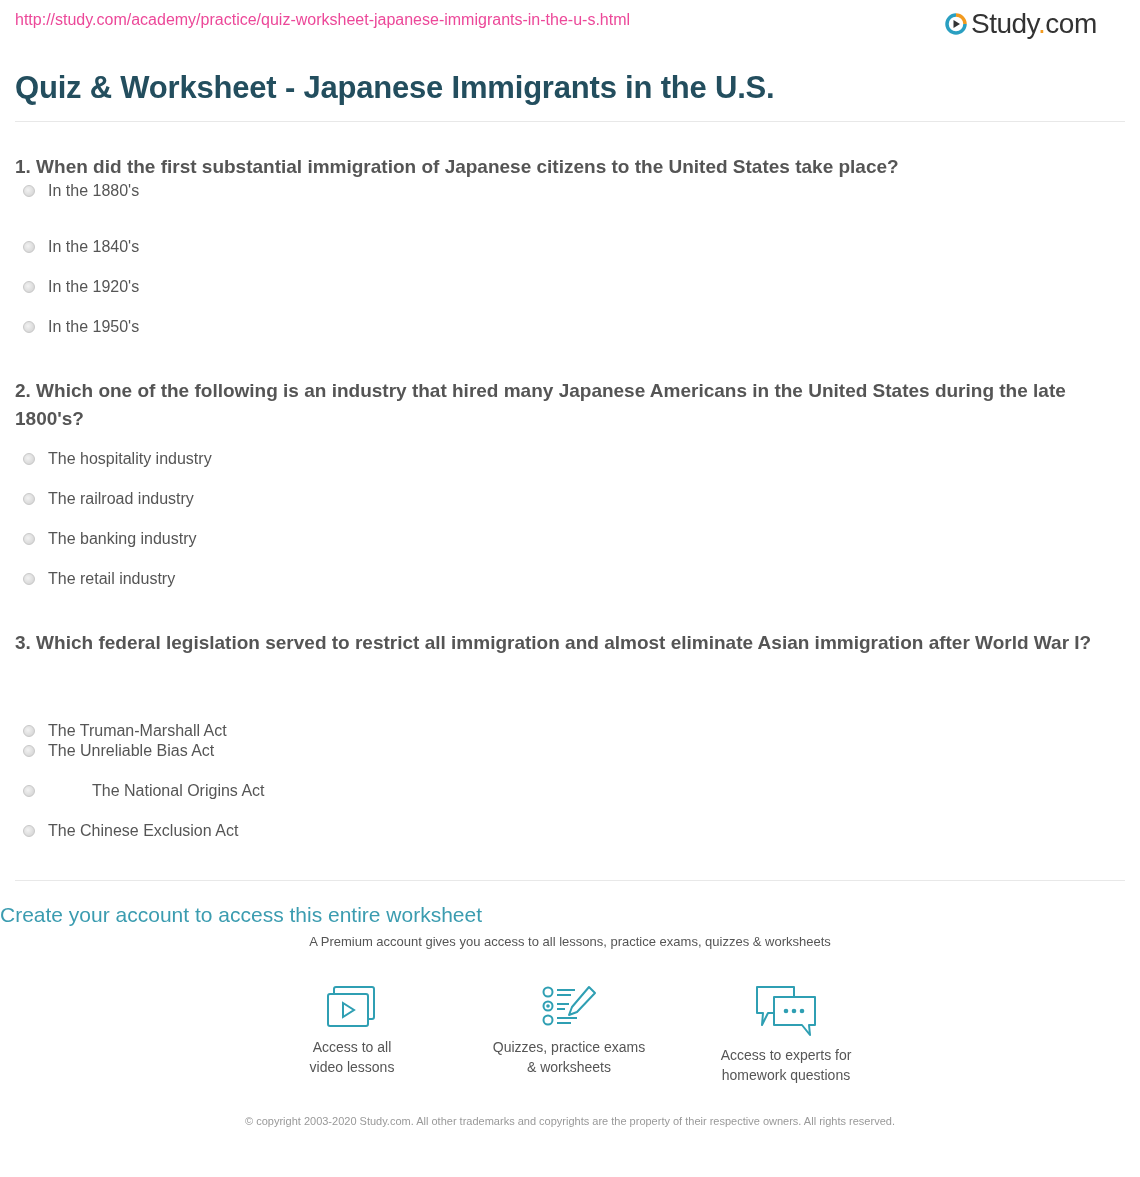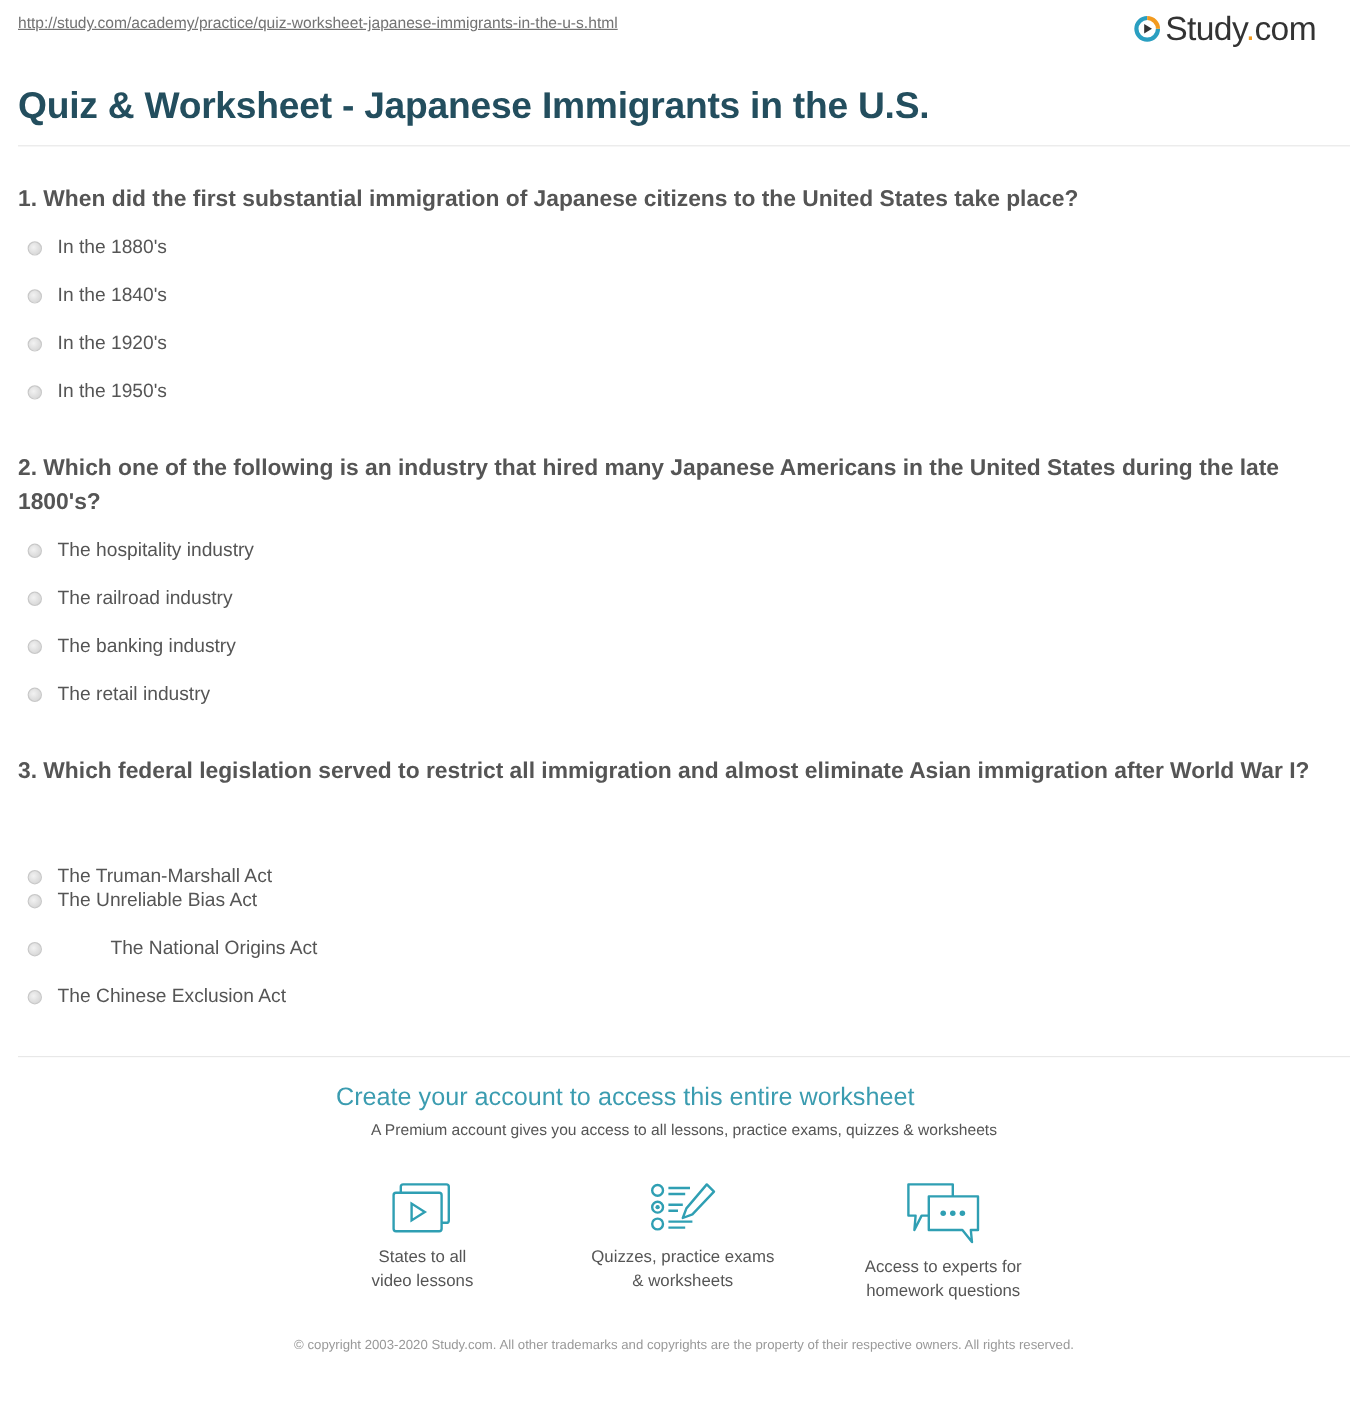--- a/index.html
+++ b/index.html
@@ -1,27 +1,27 @@
 <!DOCTYPE html>
 <html><head>
 <meta charset="utf-8">
 <style>
   html, body { margin:0; padding:0; background:#ffffff; }
   body { width:1140px; height:1177px; position:relative; font-family:"Liberation Sans", "DejaVu Sans", sans-serif; color:#555; overflow:hidden; }
-  .url { position:absolute; left:15px; top:11px; font-size:13px; color:#737373;text-decoration:underline; }
+  .url { position:absolute; left:15px; top:11px; font-size:16px; color:#ec4899; }
   .logo { position:absolute; left:945px; top:8px; display:flex; align-items:center; }
   .logo-mark { width:22px; height:22px; position:relative; margin-right:4px; }
   .logo-text { font-size:28px; color:#333; font-weight:normal; letter-spacing:-0.5px; line-height:32px; }
   .logo-text .dot { color:#f29a1f; }
   .title { position:absolute; left:15px; top:70px; font-size:31px; color:#234e5e; font-weight:bold; margin:0; letter-spacing:-0.2px; }
   .hr { position:absolute; left:15px; width:1110px; height:1px; background:#e8e8e8; }
   .q { position:absolute; left:15px; width:1110px; font-size:19px; font-weight:bold; color:#555; line-height:28px; margin:0; }
   .opt { position:absolute; left:23px; display:flex; align-items:center; font-size:16px; color:#555; }
   .radio { width:10px; height:10px; border-radius:50%; background:radial-gradient(circle at 40% 40%, #f2f2f2, #cfcfcf); border:1px solid #c8c8c8; margin-right:13px; }
-  .cta-title { position:absolute; left:0; width:1042px; top:903px; text-align:center; font-size:21px; color:#3b9cb0; }
+  .cta-title { position:absolute; left:0; width:1042px; top:903px; font-size:21px; color:#3b9cb0; }
   .cta-sub { position:absolute; left:0; width:1140px; top:934px; text-align:center; font-size:13px; color:#555; }
   .feat { position:absolute; top:985px; width:180px; text-align:center; }
   .feat svg { display:block; margin:0 auto 8px auto; }
   .feat-label { font-size:14px; color:#555; line-height:20px; }
   .copy { position:absolute; left:215px; width:710px; top:1113px; text-align:center; font-size:11px; color:#999; line-height:17px; }
 </style>
 </head>
 <body>
 
 <div class="url">http://study.com/academy/practice/quiz-worksheet-japanese-immigrants-in-the-u-s.html</div>
@@ -34,21 +34,21 @@
       <polygon points="8.5,7 8.5,15 15,11" fill="#333"></polygon>
     </svg>
   </span>
   <span class="logo-text"><span>Study</span><span class="dot">.</span><span>com</span></span>
 </div>
 
 <h1 class="title">Quiz &amp; Worksheet - Japanese Immigrants in the U.S.</h1>
 <div class="hr" style="top:121px;"></div>
 
 <div class="q" style="top:153px;">1. When did the first substantial immigration of Japanese citizens to the United States take place?</div>
-<label class="opt" style="top:198px;justify-content:flex-end;">
+<label class="opt" style="top:182px;justify-content:flex-end;">
     <span class="radio"></span>
     <span>In the 1880's</span>
   </label>
 <label class="opt" style="top:238px;">
     <span class="radio"></span>
     <span>In the 1840's</span>
   </label>
 <label class="opt" style="top:278px;">
     <span class="radio"></span>
     <span>In the 1920's</span>
@@ -98,21 +98,21 @@
 
 <div class="cta-title">Create your account to access this entire worksheet</div>
 <div class="cta-sub">A Premium account gives you access to all lessons, practice exams, quizzes &amp; worksheets</div>
 
 <div class="feat" style="left:262px;">
   <svg width="52" height="44" viewBox="0 0 52 44">
     <rect x="8" y="2" width="40" height="32" rx="2" fill="#fff" stroke="#2f9fb3" stroke-width="2"></rect>
     <rect x="2" y="9" width="40" height="32" rx="2" fill="#fff" stroke="#2f9fb3" stroke-width="2"></rect>
     <polygon points="17,18 17,32 28,25" fill="none" stroke="#2f9fb3" stroke-width="2"></polygon>
   </svg>
-  <div class="feat-label">States to all</div>
+  <div class="feat-label">Access to all</div>
   <div class="feat-label">video lessons</div>
 </div>
 
 <div class="feat" style="left:479px;">
   <svg width="56" height="44" viewBox="0 0 56 44">
     <circle cx="7" cy="7" r="4.5" fill="none" stroke="#2f9fb3" stroke-width="2"></circle>
     <circle cx="7" cy="21" r="4.5" fill="none" stroke="#2f9fb3" stroke-width="2"></circle>
     <circle cx="7" cy="21" r="1.8" fill="#2f9fb3"></circle>
     <circle cx="7" cy="35" r="4.5" fill="none" stroke="#2f9fb3" stroke-width="2"></circle>
     <line x1="16" y1="5" x2="34" y2="5" stroke="#2f9fb3" stroke-width="2"></line>

